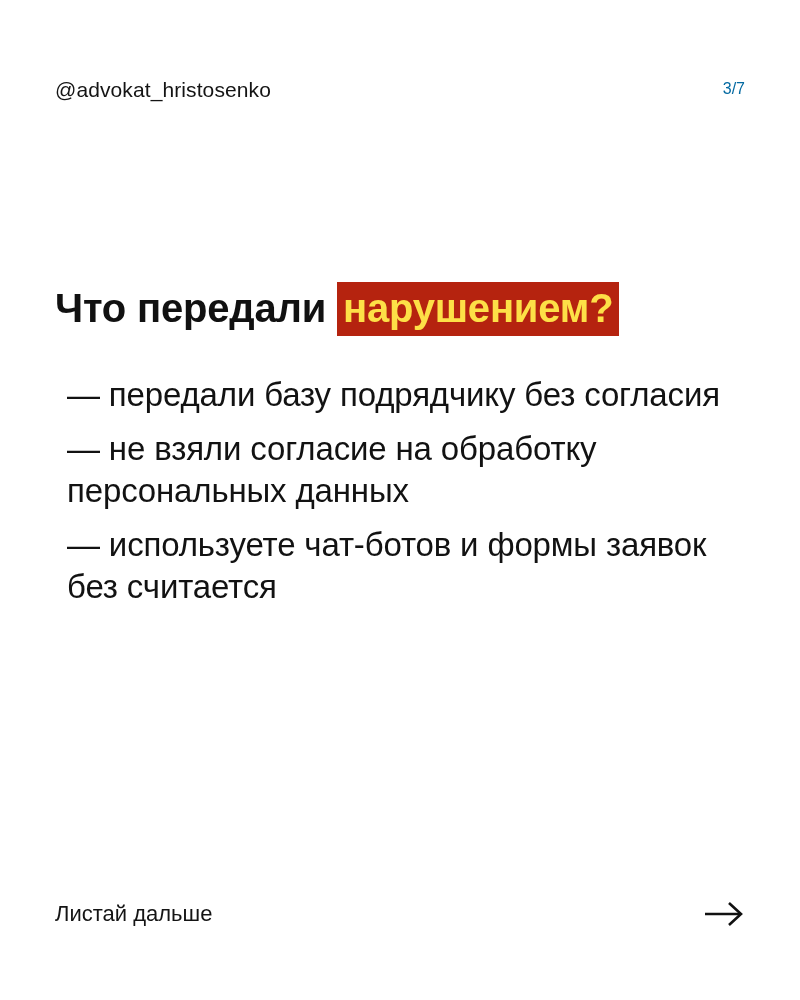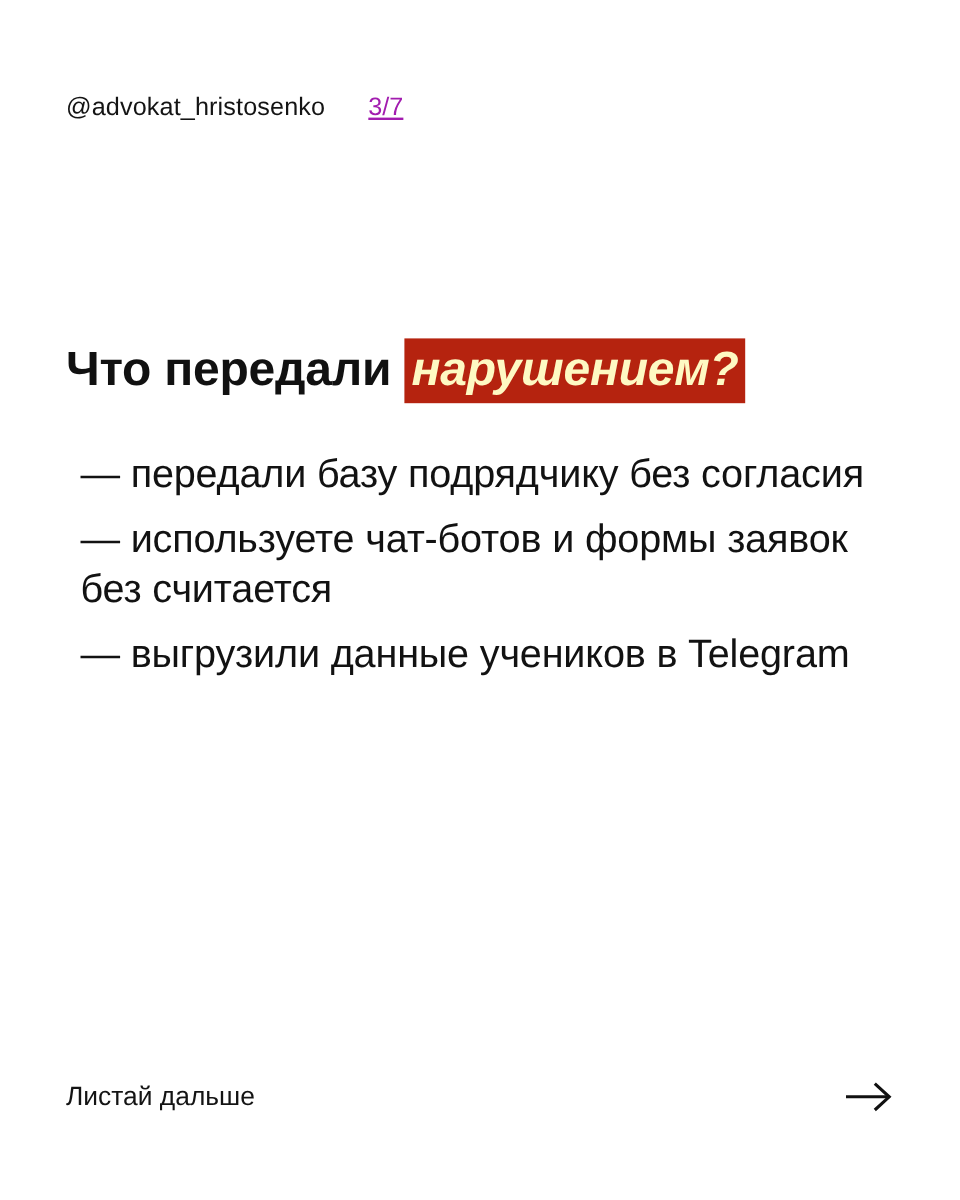--- a/index.html
+++ b/index.html
@@ -27,61 +27,59 @@
 
   
   .slide-header {
     position: absolute;
     left: 55px;
     right: 55px;
     top: 74px;
     height: 30px;
     display: flex;
     align-items: center;
-    justify-content: flex-start;
+    justify-content: space-between;
     gap: 36px;
   }
   .handle {
     font-size: 21px;
     font-weight: 400;
     letter-spacing: 0.1px;
     color: #141414;
     line-height: 1;
     white-space: nowrap;
   }
   .page-counter {
-    font-size: 21px;
+    font-size: 16px;
     font-weight: 400;
-    color: #a21caf;
+    color: #0369a1;
     line-height: 1;
     white-space: nowrap;
-    text-decoration: underline;
   }
 
   
   .headline {
     position: absolute;
     left: 55px;
     right: 40px;
     top: 283px;
     font-size: 40px;
     font-weight: 700;
     line-height: 50px;
     letter-spacing: -0.2px;
     color: #111111;
   }
   .headline .plain {
     white-space: pre;
   }
   .headline .hl {
     background: #b5230f;
-    color: #fef9c3;
+    color: #fde047;
     padding: 4px 6px 6px 6px;
     box-decoration-break: clone;
-    font-style: italic;
     -webkit-box-decoration-break: clone;
   }
 
   
   .body-list {
     position: absolute;
     left: 55px;
     top: 362px;
     width: 700px;
     font-size: 33px;
@@ -136,22 +134,22 @@
     <div class="handle">@advokat_hristosenko</div>
     <div class="page-counter">3/7</div>
   </div>
 
   <div class="headline">
     <span class="plain">Что передали </span><span class="hl">нарушением?</span>
   </div>
 
   <div class="body-list">
     <div class="body-line">— передали базу подрядчику без согласия</div>
+    <div class="body-line">— не взяли согласие на обработку персональных данных</div>
     <div class="body-line">— используете чат-ботов и формы заявок без считается</div>
-    <div class="body-line">— выгрузили данные учеников в Telegram</div>
   </div>
 
   <div class="slide-footer">
     <div class="footer-label">Листай дальше</div>
     <div class="arrow-next">
       <svg width="44" height="28" viewBox="0 0 44 28" aria-hidden="true">
         <line x1="2" y1="14" x2="38" y2="14" stroke="#111111" stroke-width="2.6" stroke-linecap="butt"></line>
         <polyline points="26,3 38,14 26,25" fill="none" stroke="#111111" stroke-width="2.6" stroke-linecap="butt" stroke-linejoin="miter"></polyline>
       </svg>
     </div>

